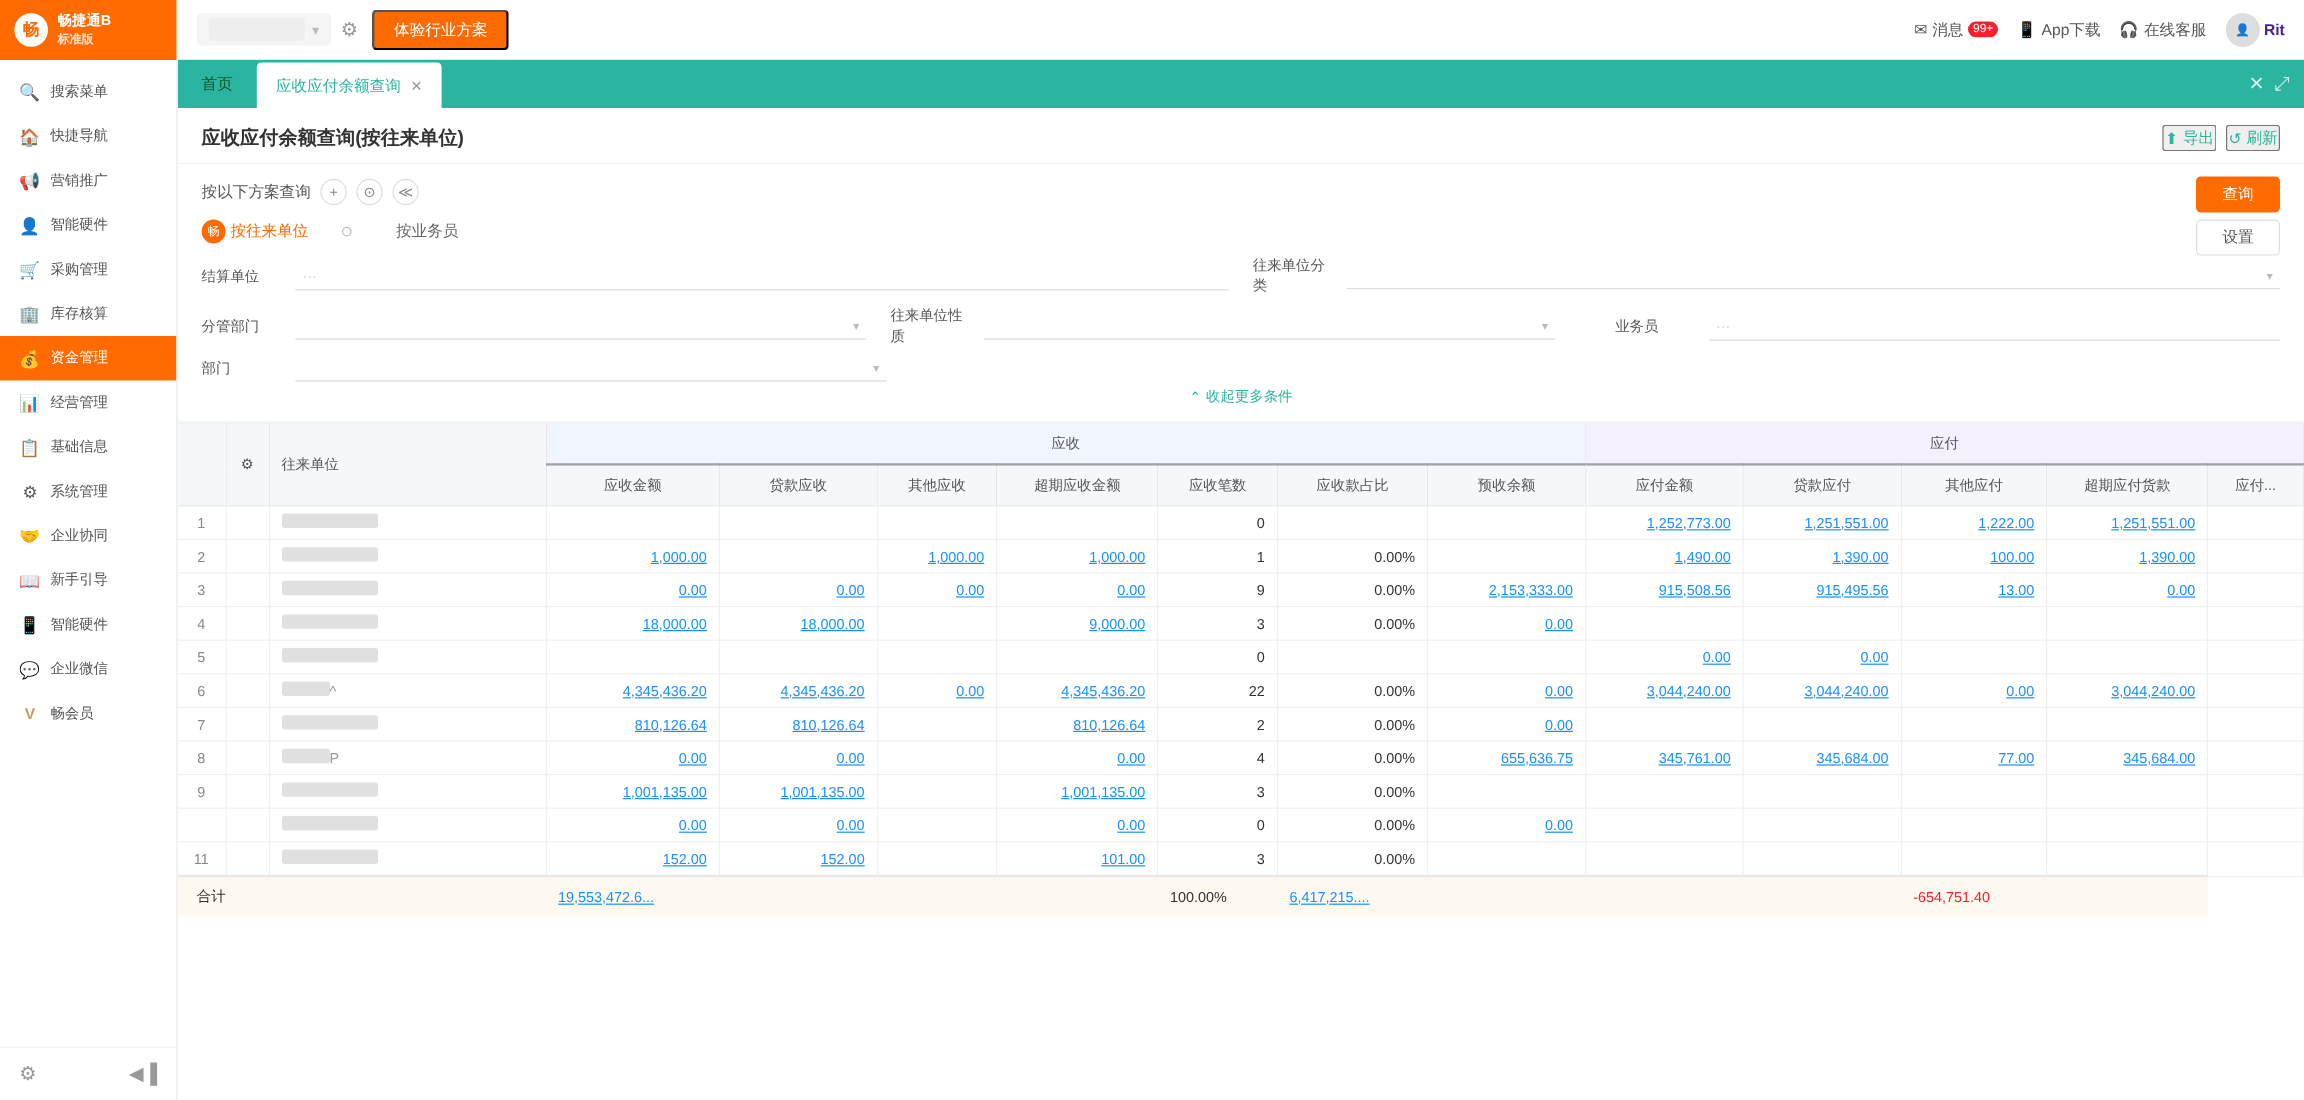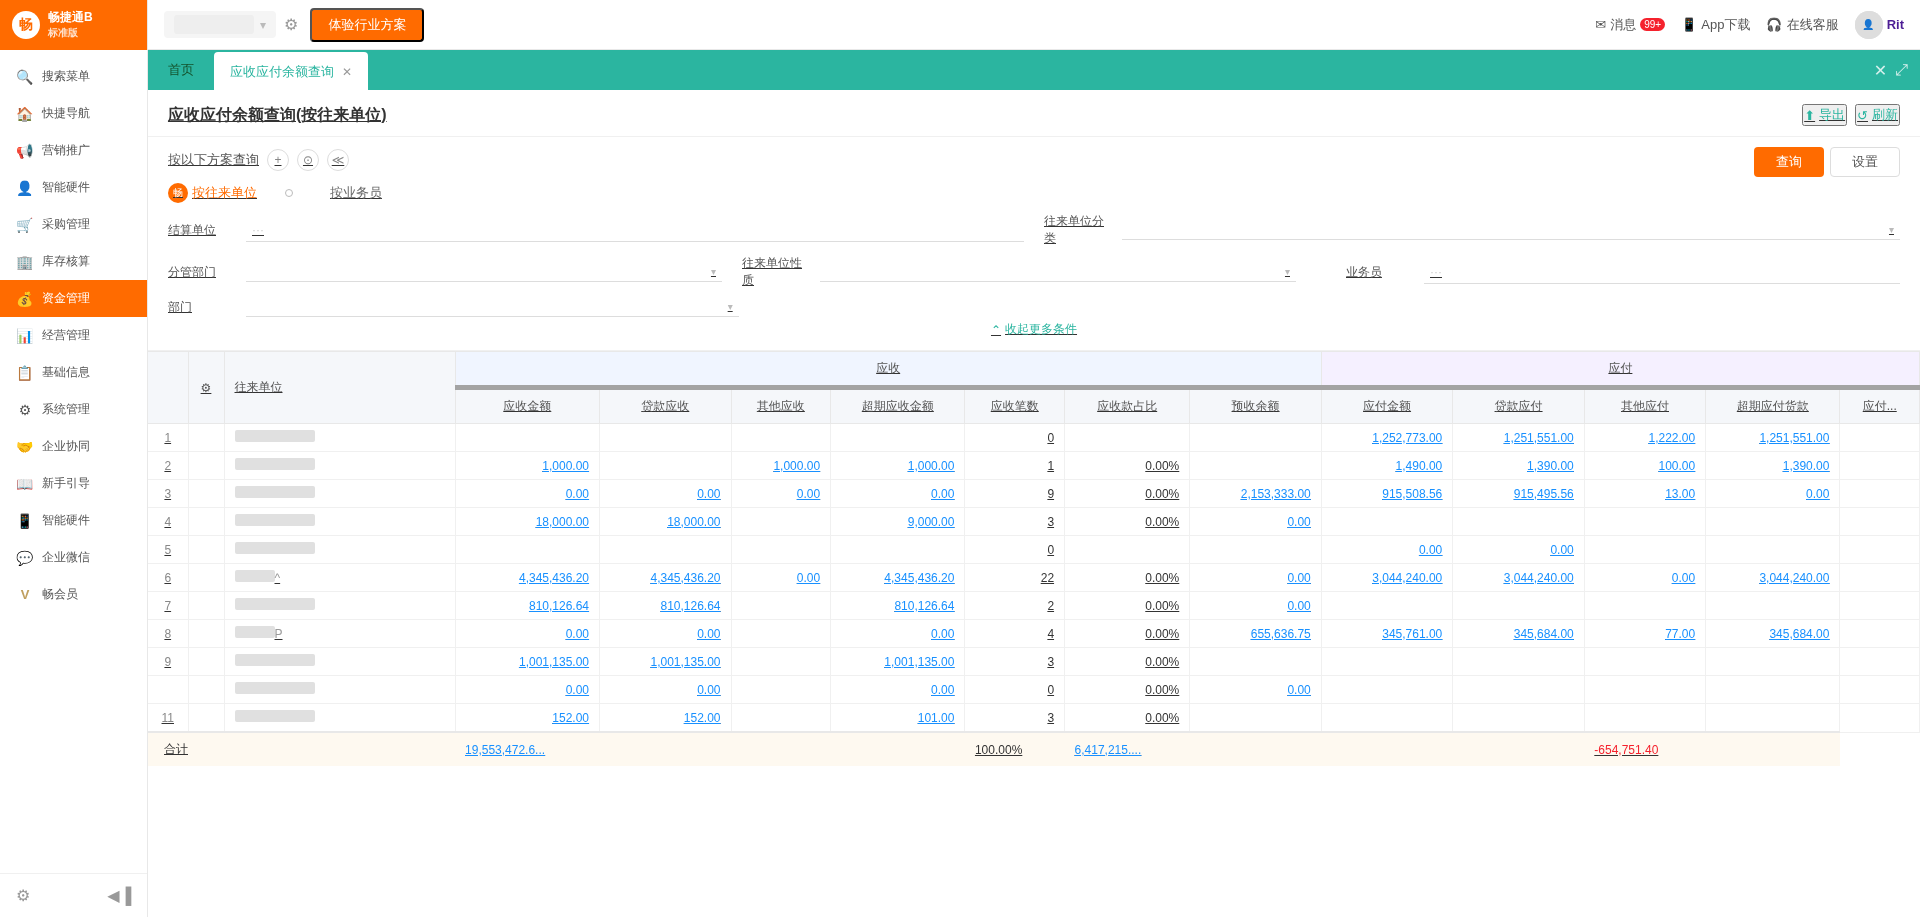--- a/index.html
+++ b/index.html
@@ -84,21 +84,21 @@
     }
     .tab-item .tab-close { margin-left: 8px; color: #999; font-size: 12px; }
     .tab-bar-right {
       margin-left: auto; display: flex; align-items: center; gap: 8px; padding-right: 12px;
     }
     .tab-bar-right-btn { color: rgba(255,255,255,0.8); cursor: pointer; font-size: 16px; }
 
     
     .main-content {
       position: fixed; left: 148px; top: 90px; right: 0; bottom: 0;
-      background: #701a75; overflow: hidden; text-decoration: underline;
+      background: #701a75; overflow: hidden;
     }
 
     
     .page-panel {
       background: #fff; margin: 0; height: 100%;
       display: flex; flex-direction: column;
     }
     .page-header {
       padding: 14px 20px 10px; display: flex; align-items: center; justify-content: space-between;
       border-bottom: 1px solid #f0f0f0;
@@ -169,21 +169,21 @@
     }
     table {
       width: 100%; border-collapse: collapse; font-size: 12px;
     }
     thead tr th {
       background: #f5f7fa; color: #555; font-weight: 500; padding: 8px 10px;
       border-bottom: 1px solid #e8e8e8; border-right: 1px solid #e8e8e8;
       white-space: nowrap; text-align: center; position: sticky; top: 0; z-index: 10;
     }
     thead tr:first-child th { border-top: 1px solid #e8e8e8; }
-    .th-group { border-bottom: 5px solid #a3a3a3; background: #f0f5ff; }
+    .th-group { border-bottom: 2px solid #a3a3a3; background: #f0f5ff; }
     tbody tr td {
       padding: 6px 10px; border-bottom: 1px solid #f0f0f0; border-right: 1px solid #f0f0f0;
       color: #333; text-align: right; white-space: nowrap;
     }
     tbody tr td:first-child { text-align: center; color: #888; }
     .cell-link { color: #1890ff; text-decoration: underline; cursor: pointer; }
     .tfoot-row td {
       background: #fef9f0; font-weight: 500; color: #333; border-top: 2px solid #e8e8e8;
       padding: 8px 10px;
     }
@@ -403,21 +403,21 @@
           </div>
         </div>
         <div style="flex:2;"></div>
       </div>
 
       <div class="collapse-btn" style="margin-top:4px;">
         <span>⌃</span>
         <span>收起更多条件</span>
       </div>
 
-      <div style="position:absolute; right:20px; top:10px; display:flex; flex-direction:row; gap:6px;align-items:center;">
+      <div style="position:absolute; right:20px; top:10px; display:flex; flex-direction:column; gap:6px;align-items:center;">
         <button class="btn-query">查询</button>
         <button class="btn-set">设置</button>
       </div>
     </div>
 
     <div class="table-area">
       <div class="table-container">
         <table>
           <thead>
             <tr>

